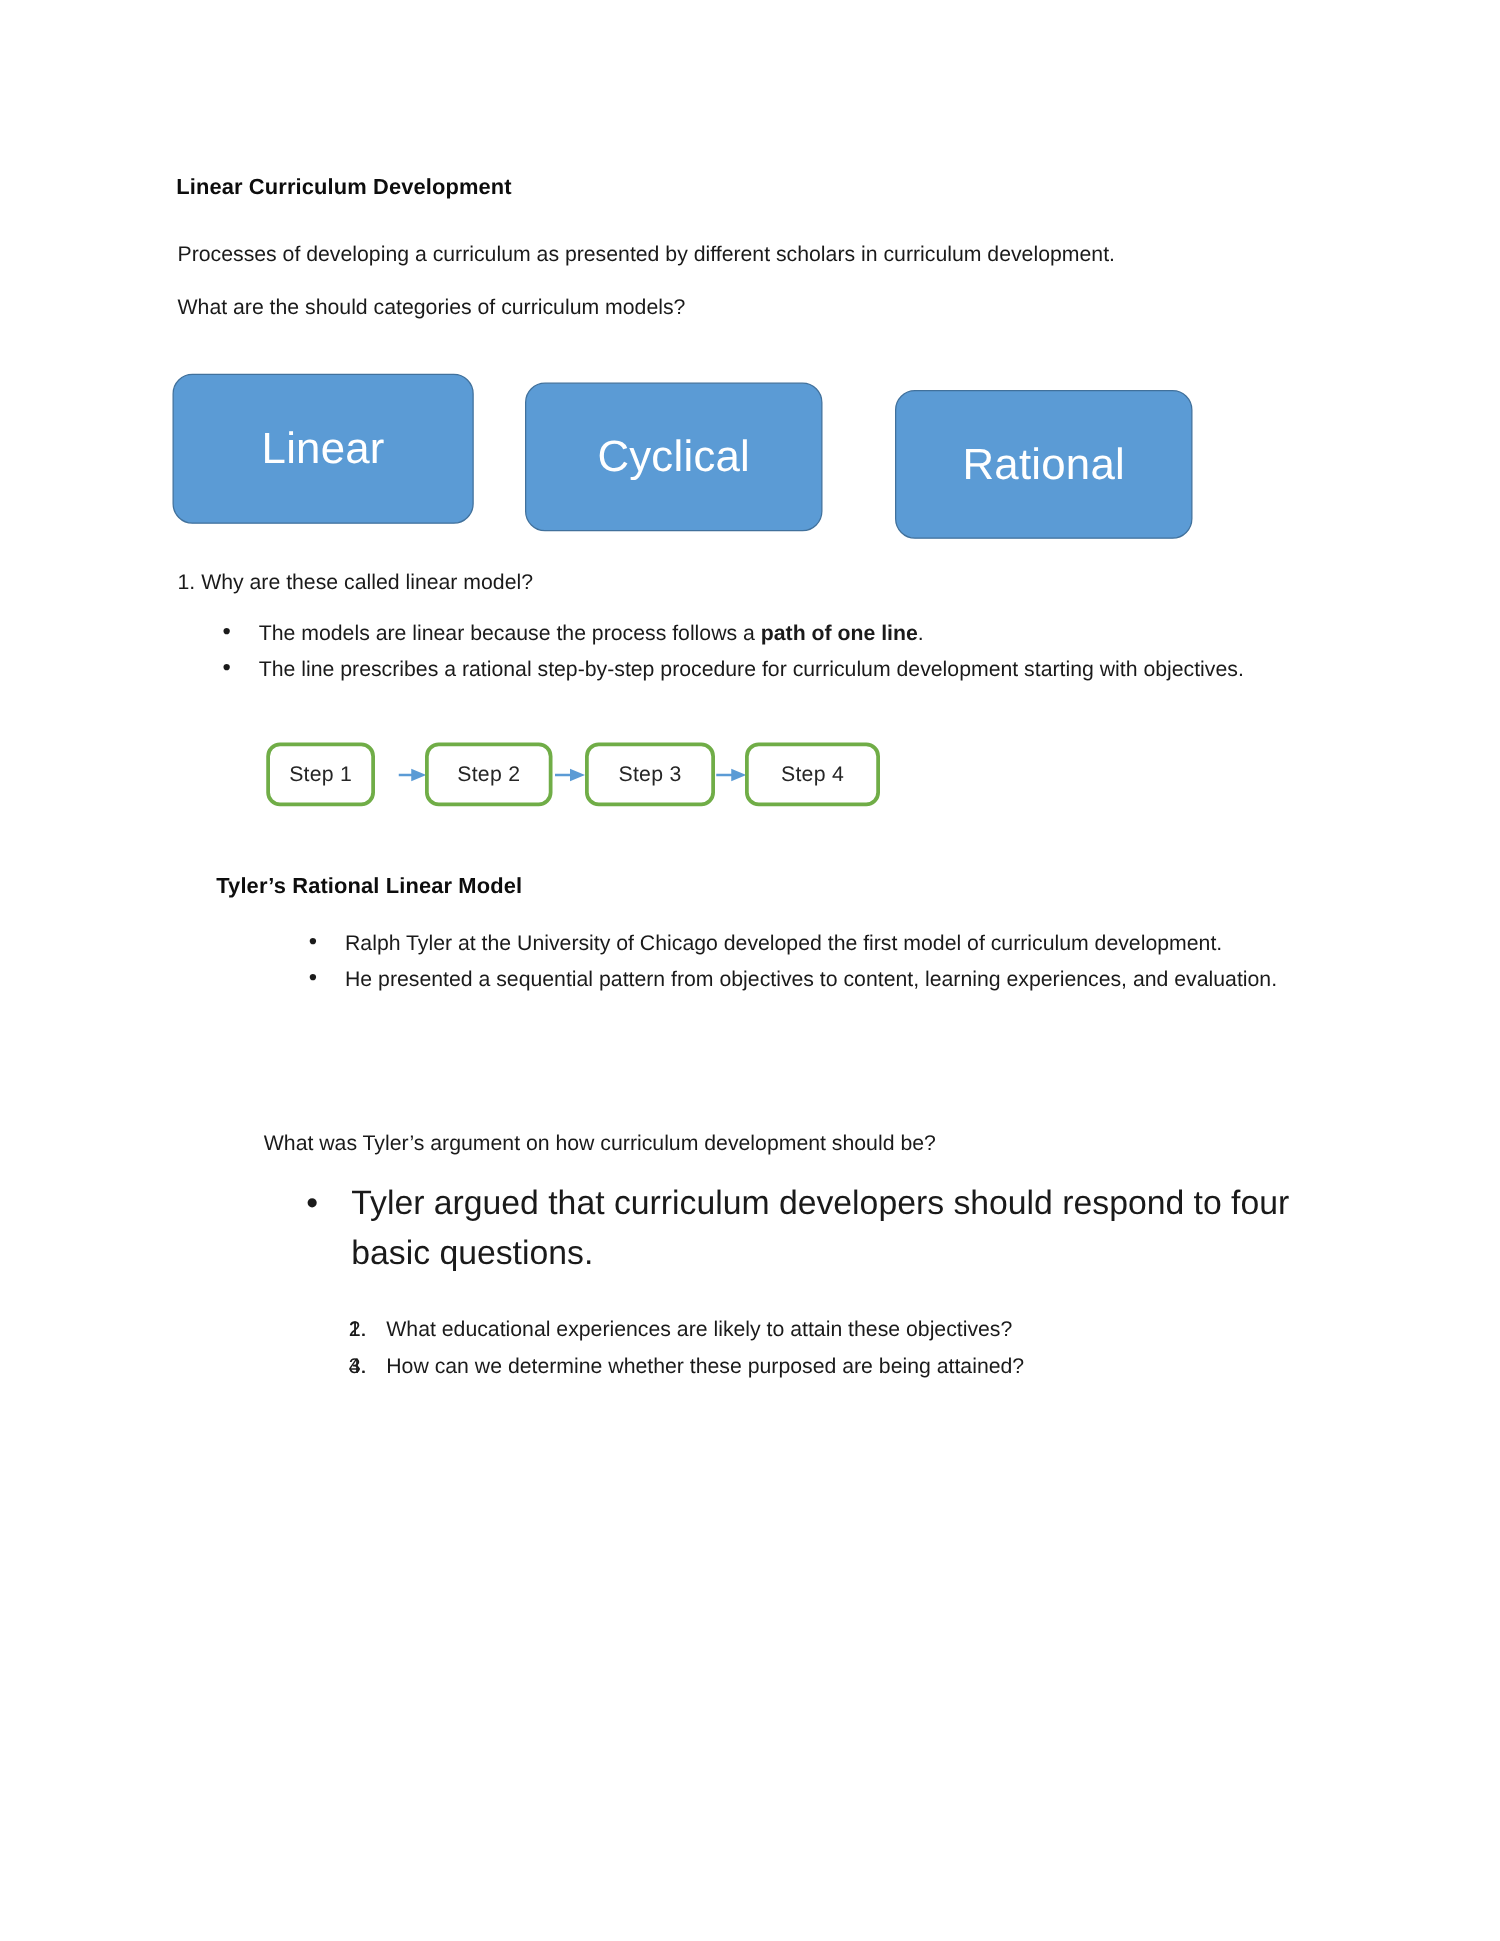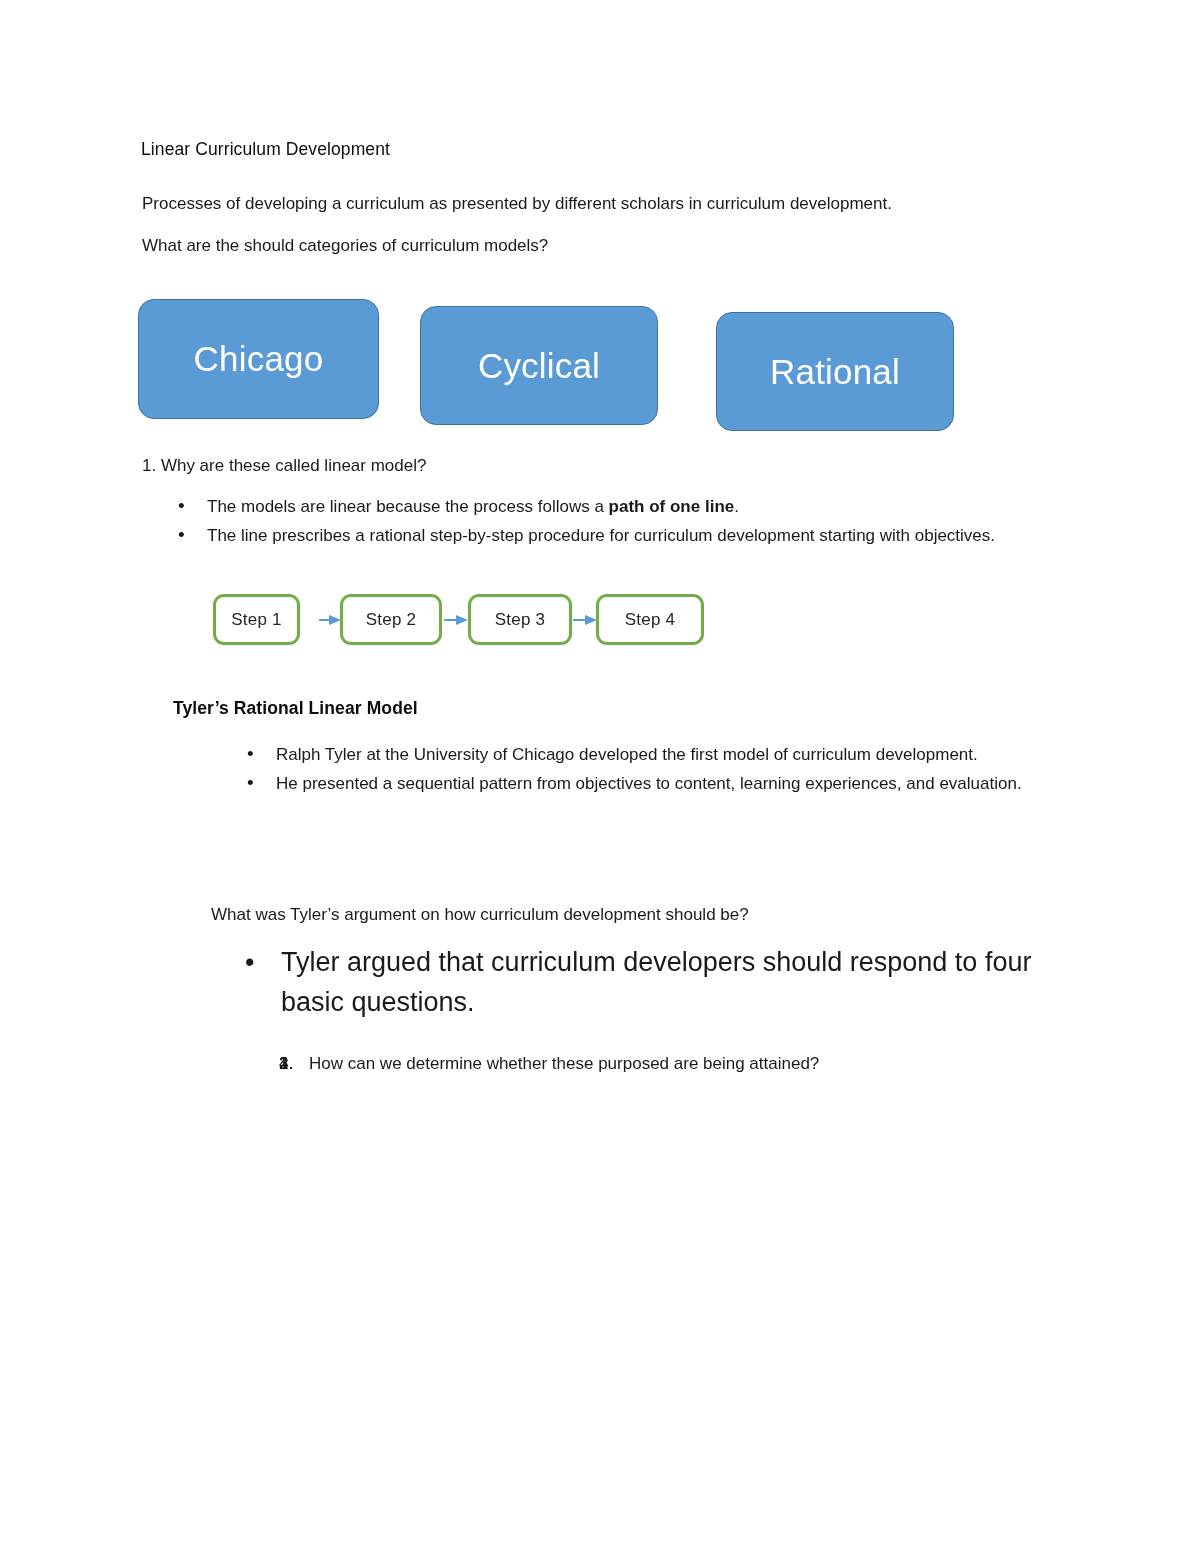--- a/index.html
+++ b/index.html
@@ -22,21 +22,21 @@
     inset: 0;
     background: #ffffff;
   }
 
   
   .doc-title {
     position: absolute;
     left: 141px;
     top: 139px;
     font-size: 17.5px;
-    font-weight: normal;
+    font-weight: bold;
     letter-spacing: 0.1px;
     color: #0d0d0d;
   }
 
   .para {
     position: absolute;
     font-size: 17px;
     line-height: 28px;
     color: #1a1a1a;
   }
@@ -197,21 +197,21 @@
 <body>
 
 <div class="page">
 
   <div class="doc-title">Linear Curriculum Development</div>
 
   <div class="para para-intro">Processes of developing a curriculum as presented by different scholars in curriculum development.</div>
 
   <div class="para para-q">What are the should categories of curriculum models?</div>
 
-  <div class="cat-box cat-linear">Chicago</div>
+  <div class="cat-box cat-linear">Linear</div>
 
   <div class="cat-box cat-cyclical">Cyclical</div>
 
   <div class="cat-box cat-dynamic">Rational</div>
 
   <div class="para para-why">1. Why are these called linear model?</div>
 
   <ul class="bullet-list list-why">
     <li>
       <span>The models are linear because the process follows a </span><span class="bold-run">path of one line</span><span>.</span>
@@ -271,20 +271,21 @@
       <span>Tyler argued that curriculum developers should respond to four basic questions.</span>
     </li>
   </ul>
 
   <ul class="num-list">
     <li>
       <span class="num">1.</span>
     </li>
     <li>
       <span class="num">2.</span>
+      <span>What educational experiences are likely to attain these objectives?</span>
     </li>
     <li>
       <span class="num">3.</span>
     </li>
     <li>
       <span class="num">4.</span>
       <span>How can we determine whether these purposed are being attained?</span>
     </li>
   </ul>
 

